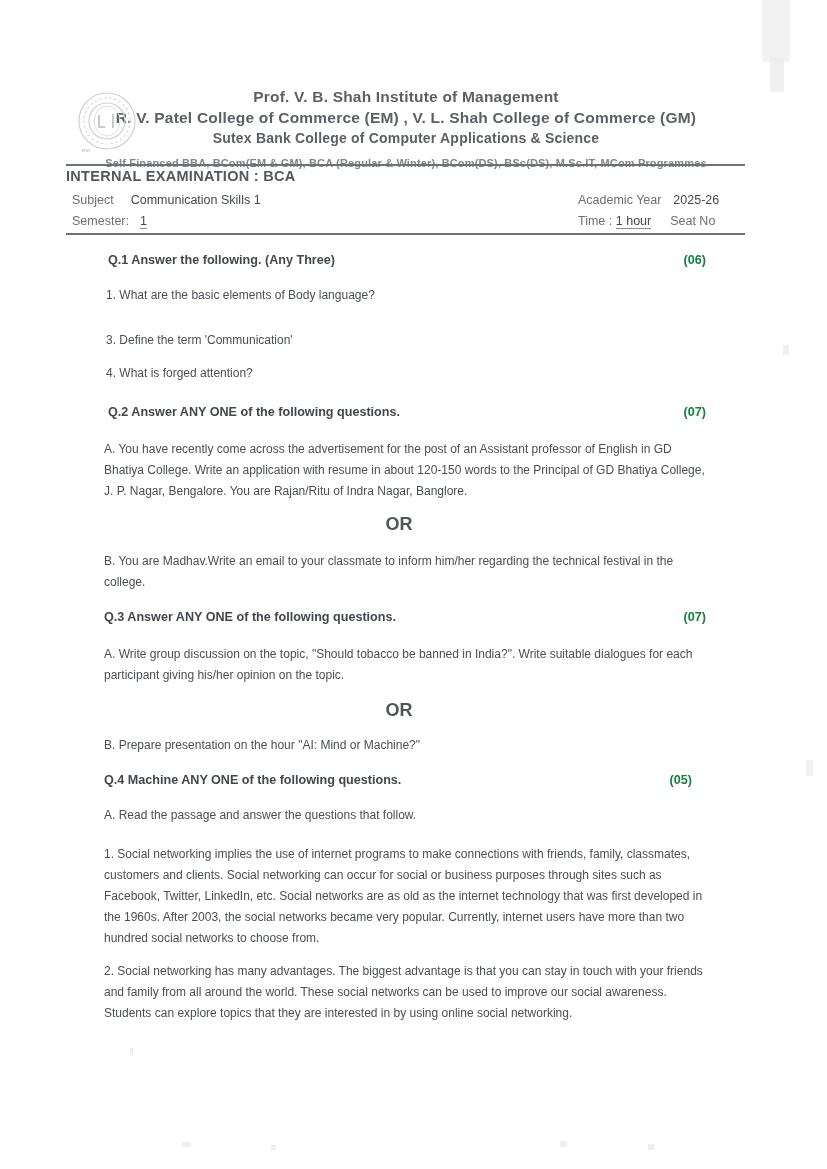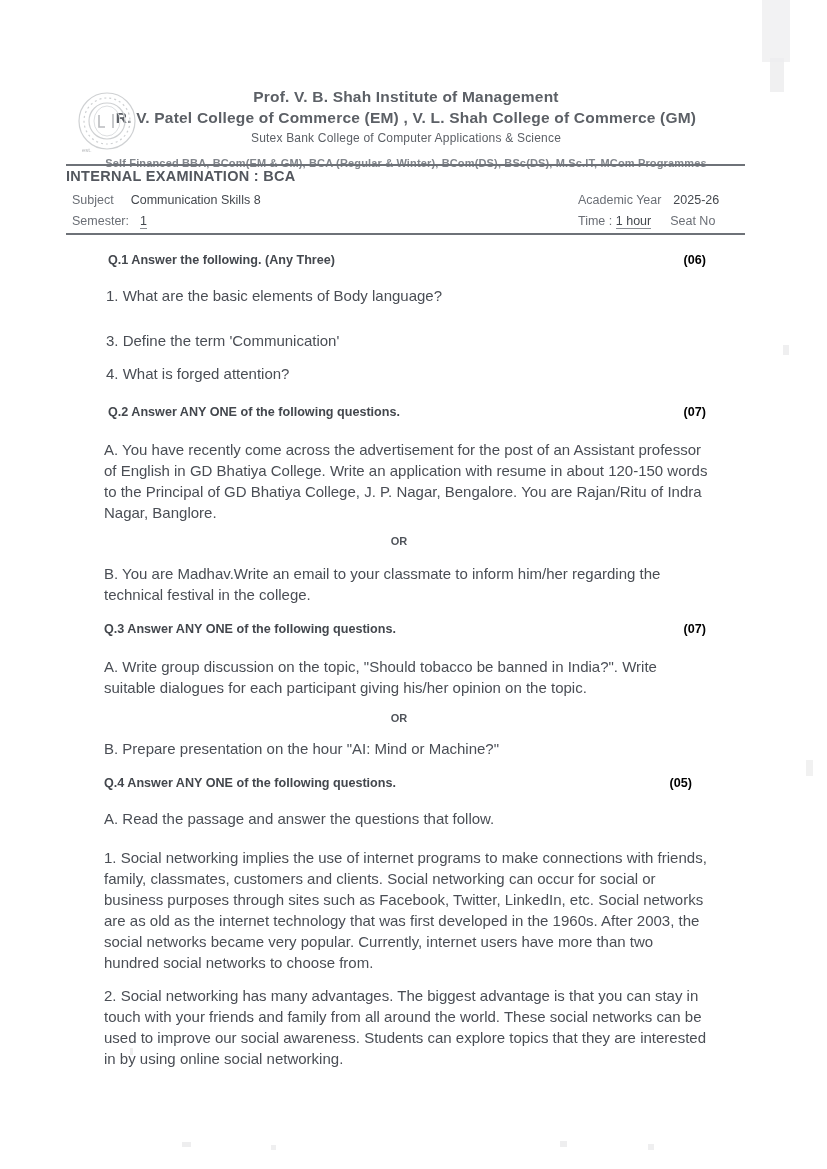--- a/index.html
+++ b/index.html
@@ -66,22 +66,22 @@
     font-size: 15.5px;
     font-weight: bold;
     line-height: 21px;
   }
   .inst-2 {
     font-size: 15.5px;
     font-weight: bold;
     line-height: 21px;
   }
   .inst-3 {
-    font-size: 12px;
-    font-weight: normal;
+    font-size: 14px;
+    font-weight: bold;
     line-height: 21px;
   }
   .inst-sub {
     font-size: 11px;
     font-weight: bold;
     color: #81858b;
     line-height: 14px;
     letter-spacing: .15px;
     margin-top: 7px;
   }
@@ -143,30 +143,30 @@
     color: #43474d;
     line-height: 17px;
     margin-bottom: 0;
   }
   .q-marks {
     position: absolute;
     right: 0;
     top: 0;
     font-size: 12.6px;
     font-weight: bold;
-    color: #000000;
+    color: #15803d;
   }
   .q-item, .q-para {
-    font-size: 15px;
+    font-size: 12px;
     color: #4a4e55;
     line-height: 21px;
   }
   .q-para { text-align: left; }
   .or-sep {
-    font-size: 11px;
+    font-size: 18px;
     font-weight: bold;
     color: #50545b;
     text-align: center;
   }
   .sp-12 { height: 12px; }
   .sp-14 { height: 14px; }
   .sp-16 { height: 16px; }
   .sp-18 { height: 18px; }
   .sp-20 { height: 20px; }
   .ind-b { margin-left: -2px; }
@@ -215,21 +215,21 @@
 
   <div class="rule rule-1"></div>
 
   <div class="exam-title">INTERNAL EXAMINATION : BCA</div>
 
   <div class="meta">
     <div class="meta-row">
       <span class="meta-left">
         <span class="meta-label">Subject</span>
         <span style="display:inline-block;width:10px"></span>
-        <span class="meta-value">Communication Skills 8</span>
+        <span class="meta-value">Communication Skills 1</span>
       </span>
       <span class="meta-right">
         <span class="meta-label">Academic Year</span>
         <span style="display:inline-block;width:5px"></span>
         <span class="meta-value">2025-26</span>
       </span>
     </div>
 
     <div class="meta-row">
       <span class="meta-left">
@@ -291,21 +291,21 @@
       <div class="sp-14"></div>
       <div class="or-sep" style="width:586px">OR</div>
       <div class="sp-14"></div>
       <div class="q-para ind-b">B. Prepare presentation on the hour "AI: Mind or Machine?"</div>
     </div>
 
     <div class="sp-16"></div>
 
     <div class="qblock">
       <div class="q-head ind-b">
-        <span>Q.4 Answer ANY ONE of the following questions.</span>
+        <span>Q.4 Machine ANY ONE of the following questions.</span>
         <span class="q-marks" style="right:14px">(05)</span>
       </div>
       <div class="sp-16"></div>
       <div class="q-para ind-b">A. Read the passage and answer the questions that follow.</div>
       <div class="sp-18"></div>
       <div class="q-para ind-b" style="width:604px">1. Social networking implies the use of internet programs to make connections with friends, family, classmates, customers and clients. Social networking can occur for social or business purposes through sites such as Facebook, Twitter, LinkedIn, etc. Social networks are as old as the internet technology that was first developed in the 1960s. After 2003, the social networks became very popular. Currently, internet users have more than two hundred social networks to choose from.</div>
       <div class="sp-12"></div>
       <div class="q-para ind-b" style="width:604px">2. Social networking has many advantages. The biggest advantage is that you can stay in touch with your friends and family from all around the world. These social networks can be used to improve our social awareness. Students can explore topics that they are interested in by using online social networking.</div>
     </div>
 

